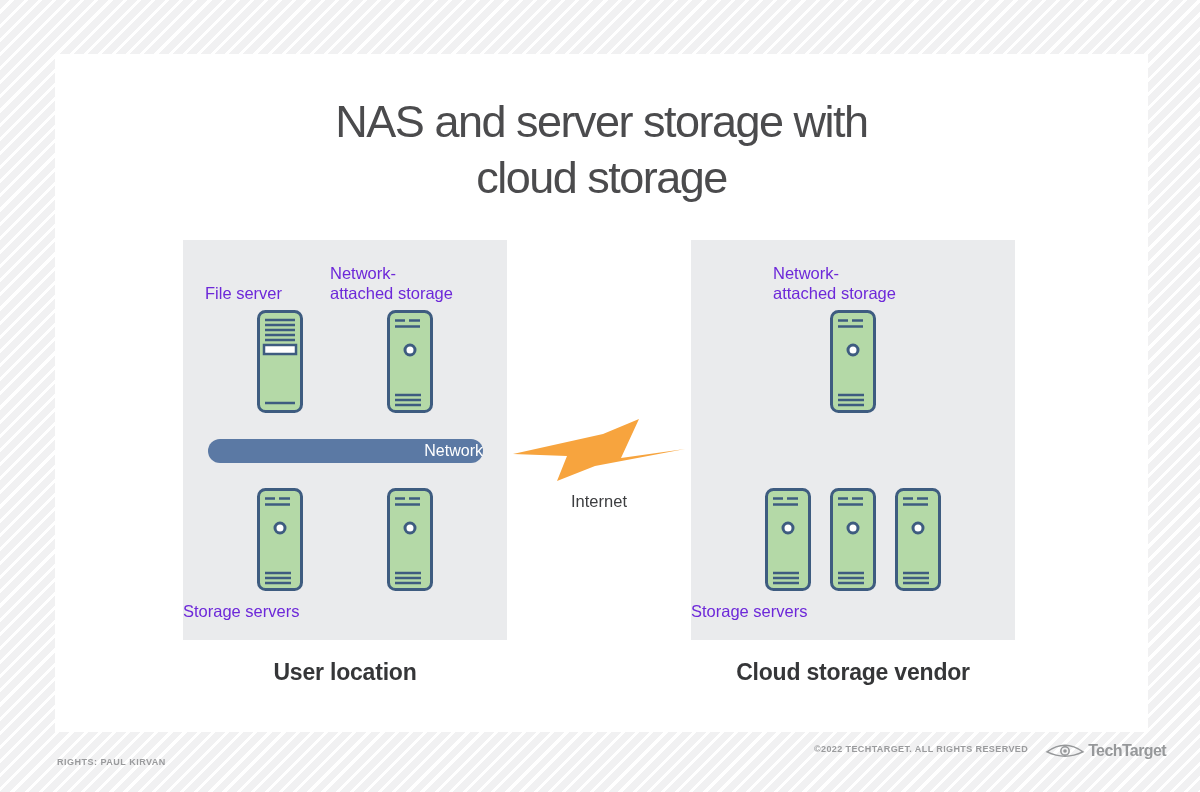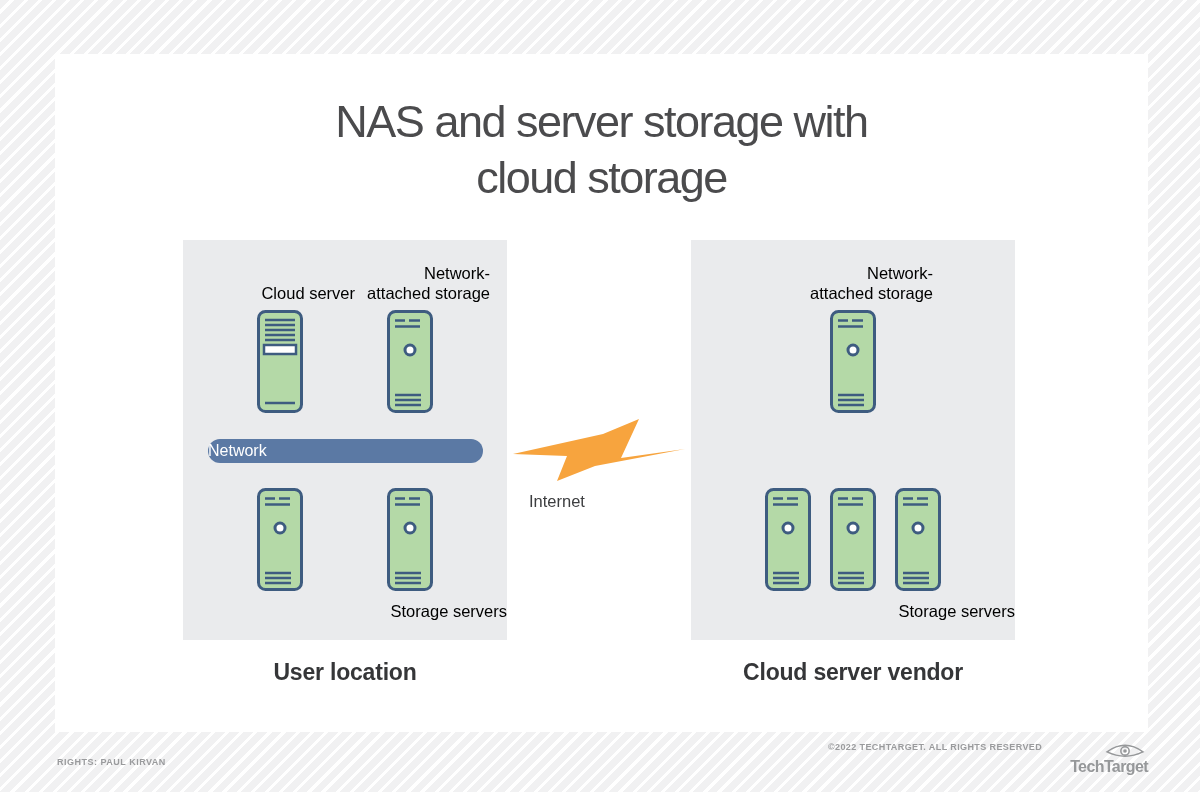--- a/index.html
+++ b/index.html
@@ -19,55 +19,55 @@
     letter-spacing:-1.5px;color:var(--title-text,#4b4b4d);
     white-space:pre-line;
   }
   .panel{
     position:absolute;top:186px;width:324px;height:400px;
     background:var(--panel-bg,#eaebed);
   }
   .panel.left{left:128px;}
   .panel.right{left:636px;}
   .lbl{
-    position:absolute;color:#000000;font-size:16.5px;line-height:20px;
-    text-align:right;white-space:pre-line;
+    position:absolute;color:#6d28d9;font-size:16.5px;line-height:20px;
+    text-align:left;white-space:pre-line;
   }
   .caption{
     position:absolute;top:605px;width:324px;text-align:center;
     font-size:23px;font-weight:700;color:#353638;letter-spacing:-0.2px;
   }
   .caption.left{left:128px;}
   .caption.right{left:636px;}
   .server{position:absolute;width:46px;height:103px;}
   .network-bar{
     position:absolute;left:25px;top:199px;width:275px;height:24px;
     background:var(--network-bar,#5b79a4);border-radius:12px;
-    display:flex;align-items:center;justify-content:flex-start;
+    display:flex;align-items:center;justify-content:flex-end;
     color:#ffffff;font-size:16px;
   }
   .overlay{position:absolute;left:0;top:0;width:1093px;height:678px;pointer-events:none;}
   .bolt{position:absolute;left:456px;top:363px;width:175px;height:66px;}
   .internet-lbl{
-    position:absolute;left:474px;top:438px;width:140px;text-align:left;
+    position:absolute;left:474px;top:438px;width:140px;text-align:center;
     font-size:16.5px;color:#3d3e40;
   }
   .footer-source{
     position:absolute;left:57px;top:757px;
     font-size:9px;font-weight:700;letter-spacing:0.5px;color:#9a9b9d;
   }
   .footer-right{
-    position:absolute;right:52px;top:742px;
-    display:flex;align-items:flex-start;gap:28px;
+    position:absolute;right:34px;top:742px;
+    display:flex;align-items:flex-end;gap:16px;
   }
   .footer-copy{
     font-size:9px;font-weight:700;letter-spacing:0.4px;color:#9a9b9d;
     padding-bottom:5px;
   }
-  .tt-logo{display:flex;flex-direction:column;align-items:flex-end;}
+  .tt-logo{display:flex;flex-direction:row;align-items:flex-end;}
   .tt-logo svg{margin-right:2px;}
   .tt-word{
     font-size:16px;font-weight:700;letter-spacing:-0.6px;color:#96989a;
     line-height:16px;
   }
 </style>
 </head>
 <body>
 
 <svg width="0" height="0" style="position:absolute">
@@ -111,21 +111,21 @@
       <line x1="225" y1="409" x2="225" y2="434"></line>
       <line x1="355" y1="409" x2="355" y2="434"></line>
     </g>
     <g stroke="#b4b6b8" stroke-width="1.4" stroke-dasharray="4 4" fill="none">
       <path d="M638,398 L707,304 L776,304"></path>
       <path d="M638,398 L710,484"></path>
     </g>
   </svg>
 
   <div class="panel left">
-    <div class="lbl" style="left:22px;top:43px;width:150px;">Cloud server</div>
+    <div class="lbl" style="left:22px;top:43px;width:150px;">File server</div>
     <div class="lbl" style="left:147px;top:23px;width:160px;">Network-
 attached storage</div>
 
     <svg class="server" style="left:74px;top:70px;" viewBox="0 0 46 103">
         <use href="#file-server-shape"></use>
       </svg>
     <svg class="server" style="left:204px;top:70px;" viewBox="0 0 46 103">
         <use href="#storage-server-shape"></use>
       </svg>
 
@@ -163,21 +163,21 @@
 
     <div class="lbl" style="left:0;top:361px;width:324px;">Storage servers</div>
   </div>
 
   <svg class="bolt" viewBox="0 0 175 66">
     <polygon points="2,37 92,17 128,2 110,41 174,32 84,49 46,64 56,39" fill="var(--bolt,#f7a43e)"></polygon>
   </svg>
   <div class="internet-lbl">Internet</div>
 
   <div class="caption left">User location</div>
-  <div class="caption right">Cloud server vendor</div>
+  <div class="caption right">Cloud storage vendor</div>
 </div>
 
 <div class="footer-source">RIGHTS: PAUL KIRVAN</div>
 <div class="footer-right">
   <span class="footer-copy">©2022 TECHTARGET. ALL RIGHTS RESERVED</span>
   <span class="tt-logo">
     <svg width="42" height="17" viewBox="0 0 44 18">
       <path d="M3 10.5 Q 22 -3.5 41 10.5 Q 22 19.5 3 10.5 Z" fill="none" stroke="#96989a" stroke-width="1.6"></path>
       <circle cx="22" cy="9.5" r="4.4" fill="none" stroke="#96989a" stroke-width="1.6"></circle>
       <circle cx="22" cy="9.5" r="1.9" fill="#96989a"></circle>

